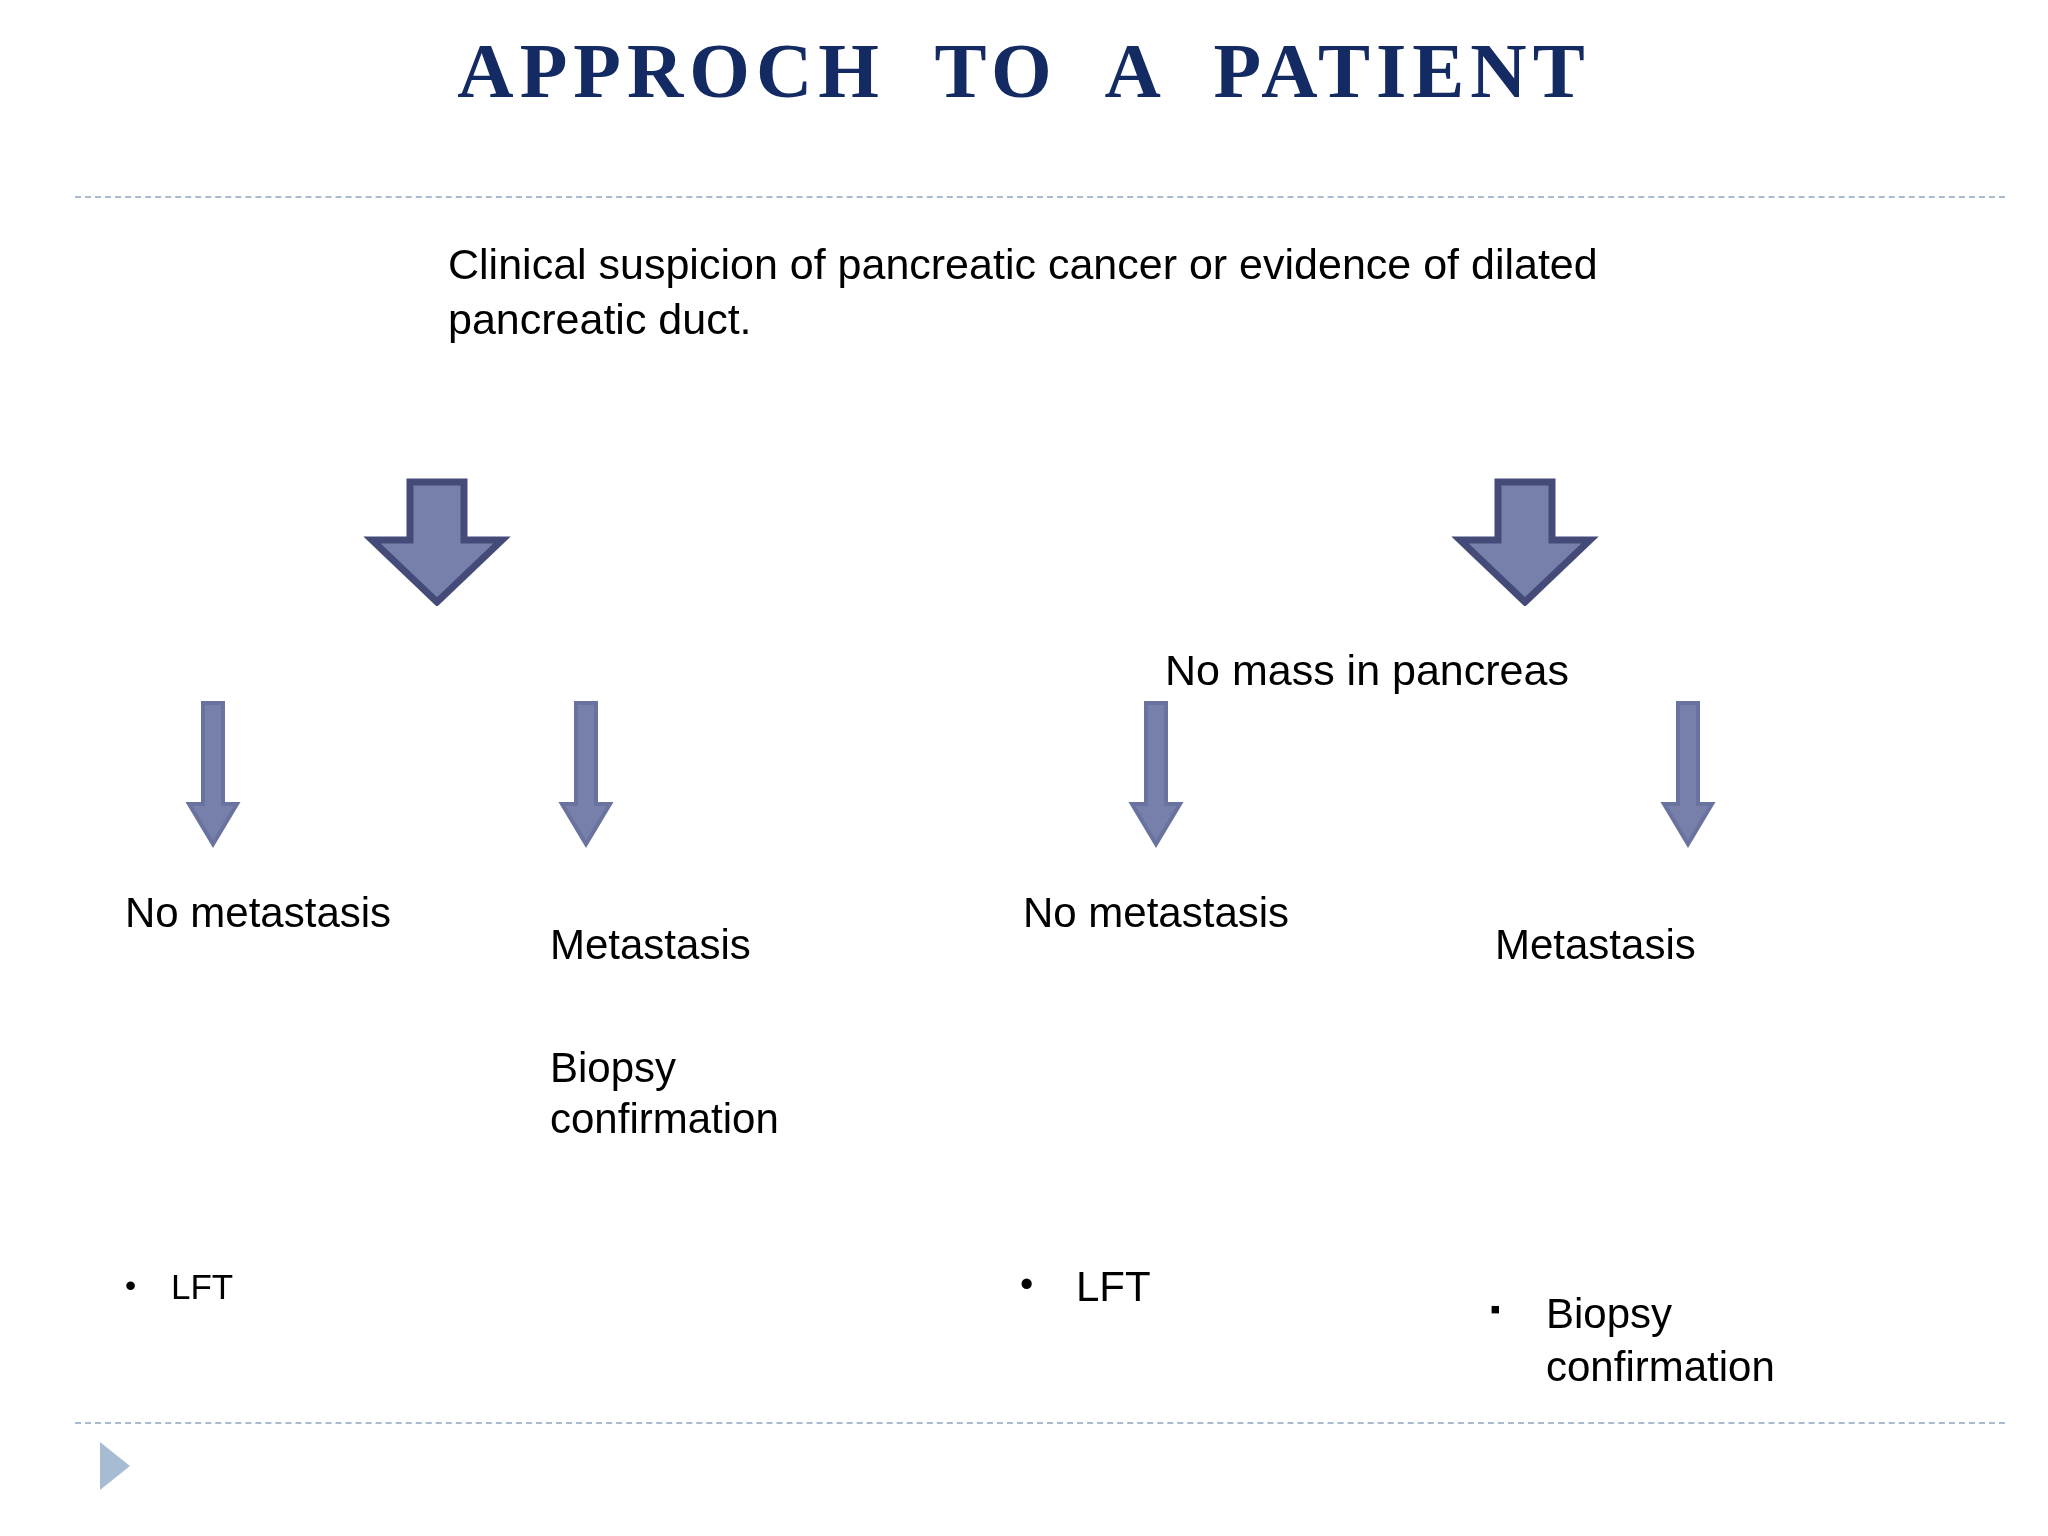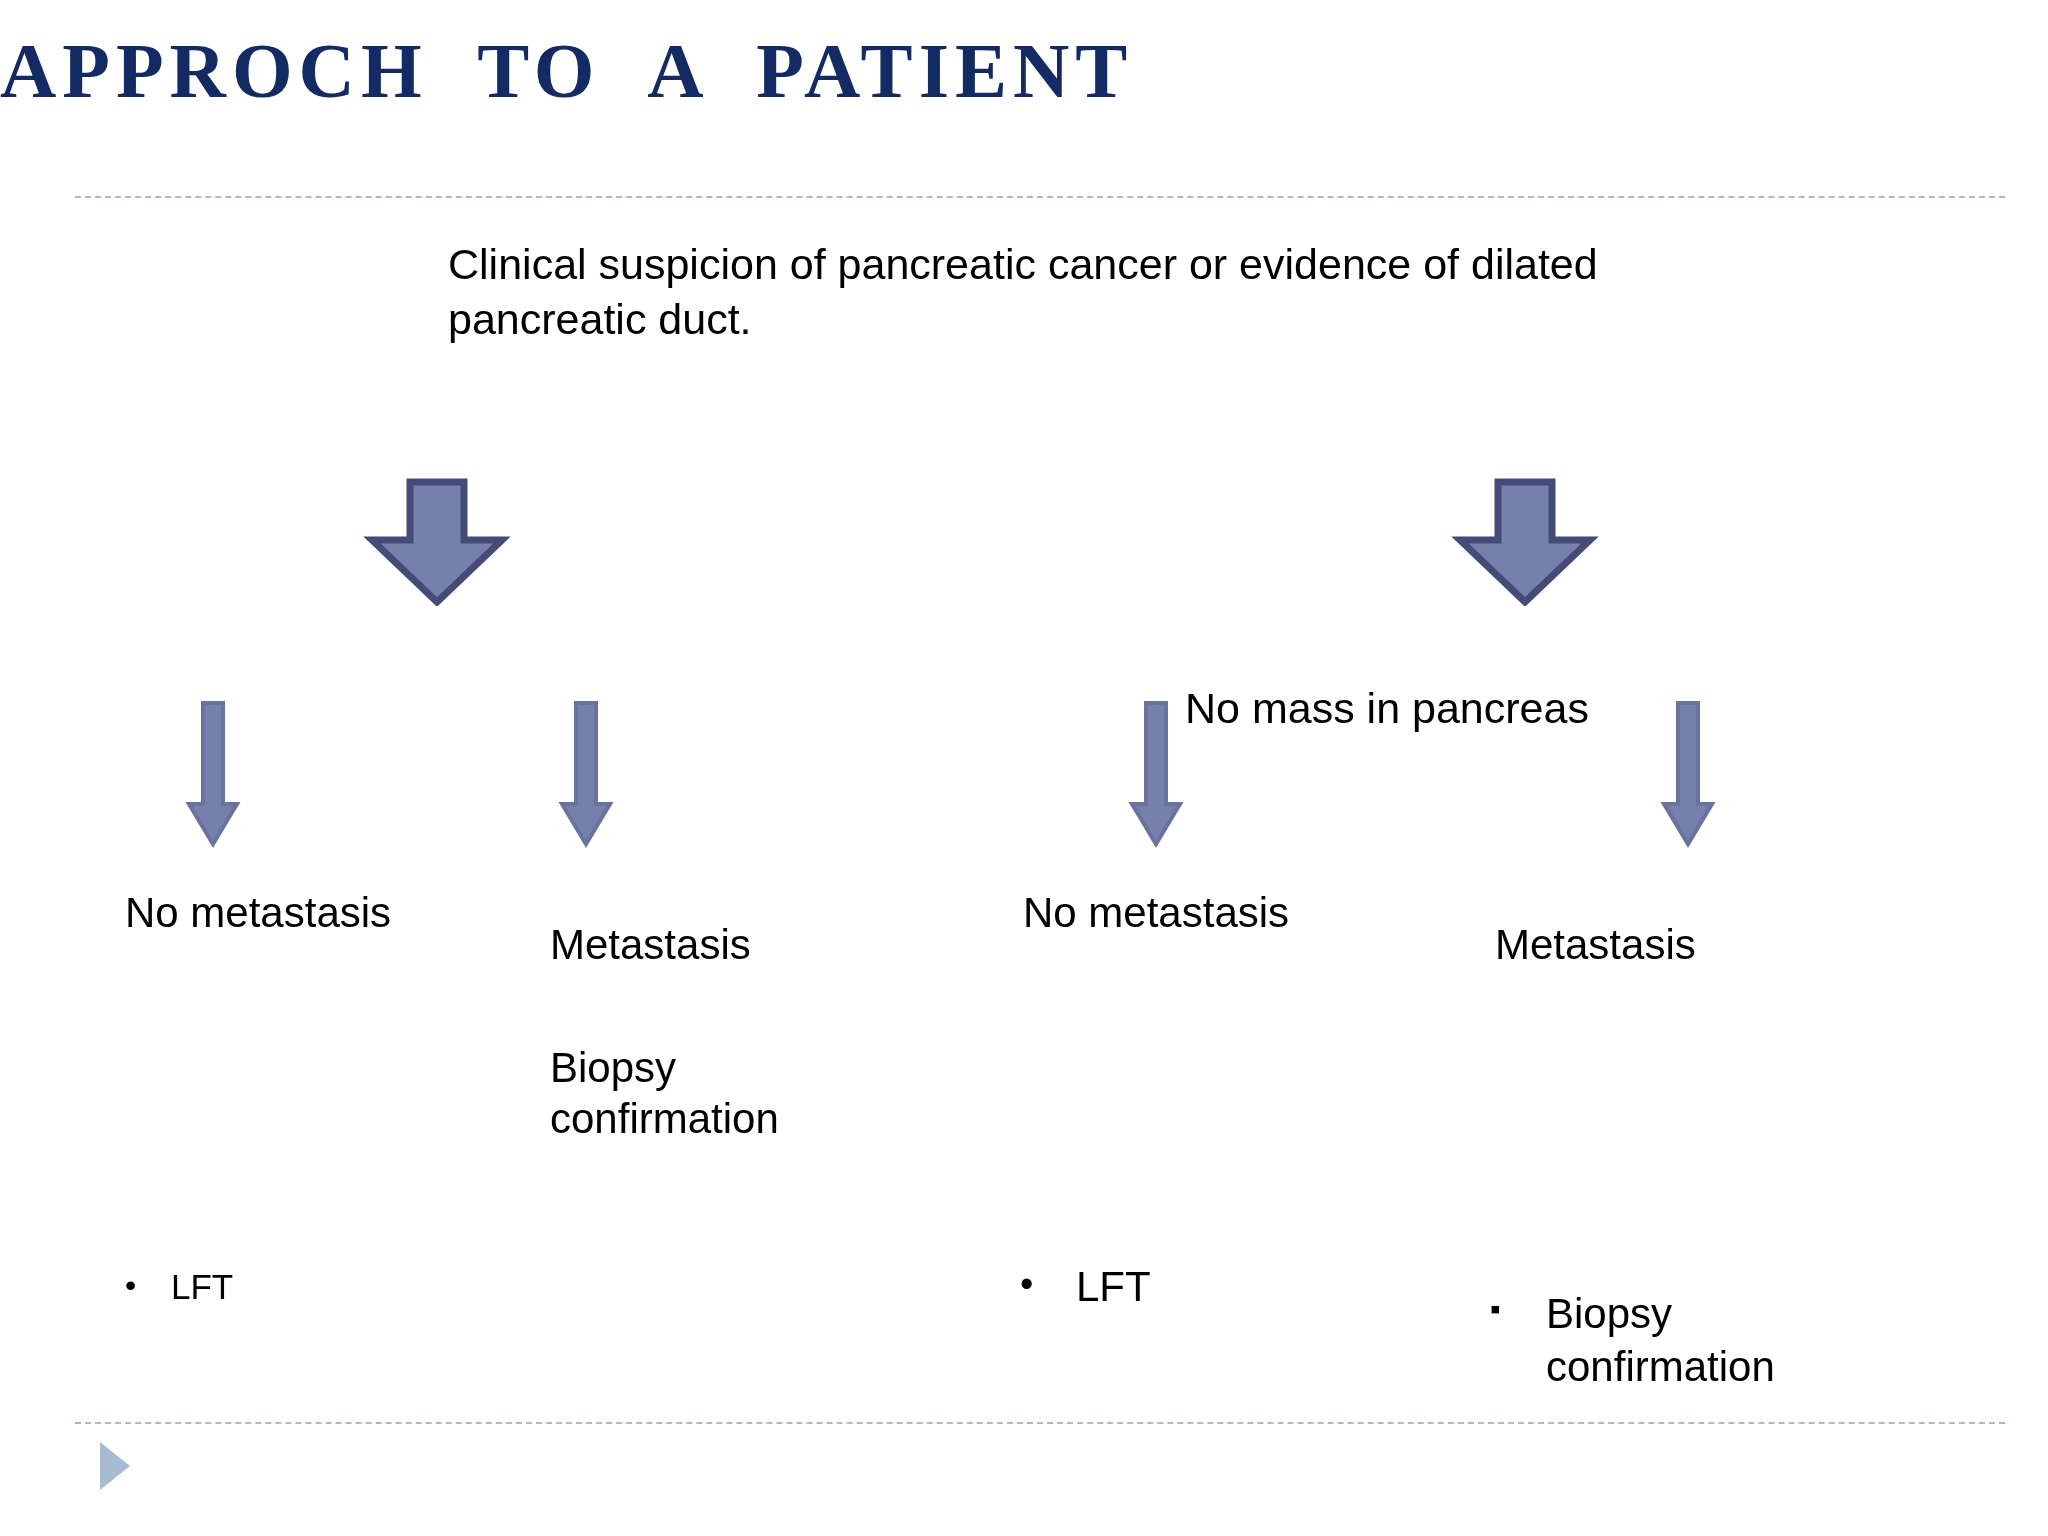--- a/index.html
+++ b/index.html
@@ -22,21 +22,21 @@
     height: 1536px;
     background: #ffffff;
   }
 
   
   .slide-title {
     position: absolute;
     left: 0;
     top: 28px;
     width: 2048px;
-    text-align: left;
+    text-align: center;
     font-family: "Liberation Serif", "DejaVu Serif", serif;
     font-weight: bold;
     font-size: 78px;
     letter-spacing: 6px;
     color: #142A63;
     white-space: pre;
     line-height: 1.1;
   }
 
   
@@ -83,21 +83,21 @@
     font-size: 43px;
     font-weight: bold;
     line-height: 1.2;
   }
 
   .branch-label {
     font-size: 43px;
     line-height: 1.2;
   }
   .branch-left  { left: 235px;  top: 645px; width: 320px; text-align: center; }
-  .branch-right { left: 1165px; top: 683px; width: 500px; margin-left: 20px; }
+  .branch-right { left: 1165px; top: 645px; width: 500px; }
 
   .col-head {
     font-size: 42px;
     line-height: 1.2;
   }
   .col1-head { left: 125px;  top: 888px;  }
   .col2-head { left: 550px;  top: 920px;  }
   .col3-head { left: 1023px; top: 888px;  }
   .col4-head { left: 1495px; top: 920px;  }
 

